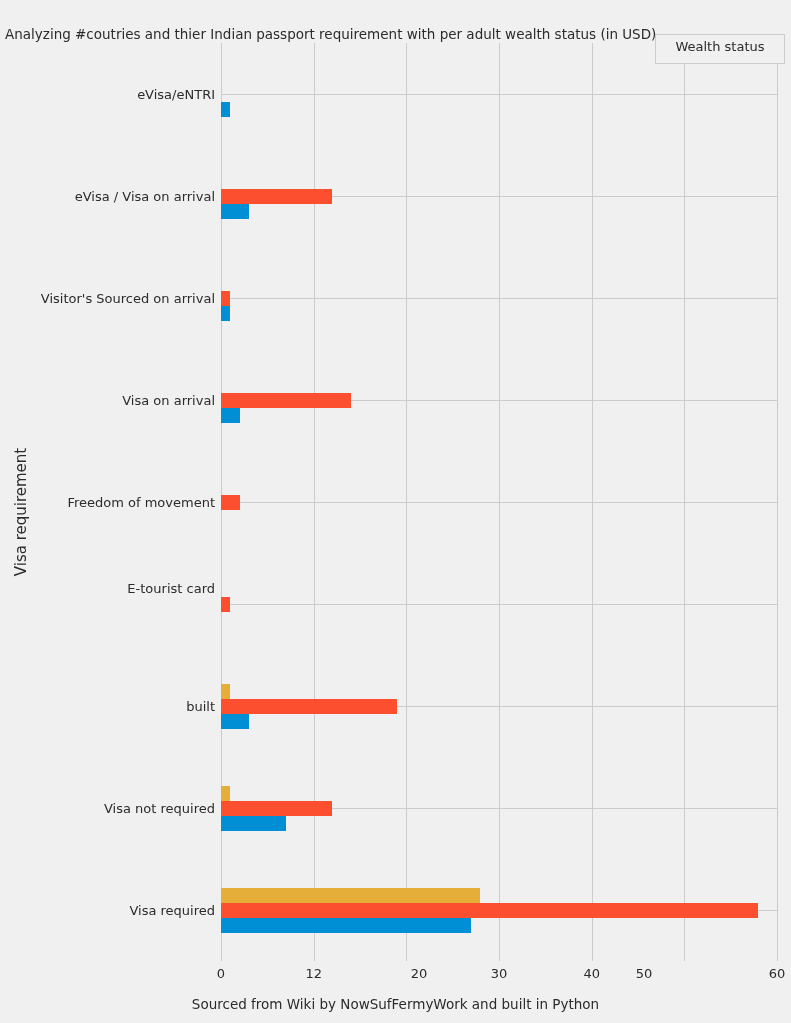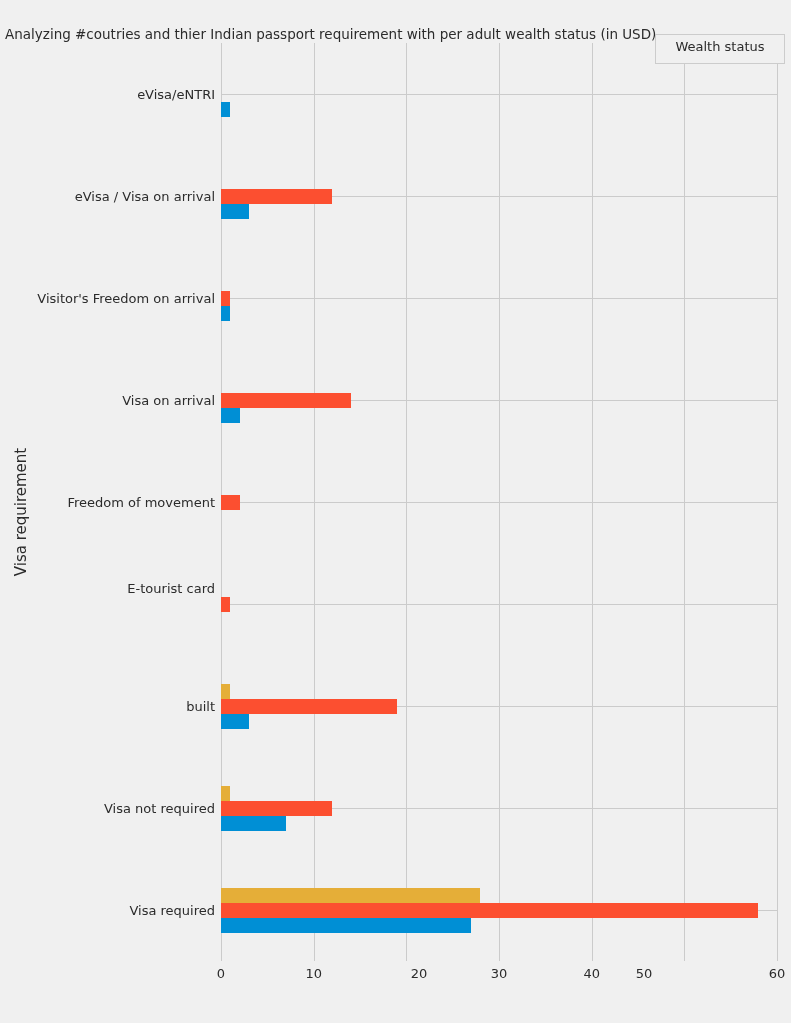--- a/index.html
+++ b/index.html
@@ -157,21 +157,21 @@
 
   <div id="chart-subtitle">Analyzing #coutries and thier Indian passport requirement with per adult wealth status (in USD)</div>
 
   <div id="y-axis-title">
     <span>Visa requirement</span>
   </div>
 
   <div id="ytick-labels">
       <div class="ytick-label" style="top: 94px;">eVisa/eNTRI</div>
       <div class="ytick-label" style="top: 196px;">eVisa / Visa on arrival</div>
-      <div class="ytick-label" style="top: 298px;">Visitor's Freedom on arrival</div>
+      <div class="ytick-label" style="top: 298px;">Visitor's Sourced on arrival</div>
       <div class="ytick-label" style="top: 400px;">Visa on arrival</div>
       <div class="ytick-label" style="top: 502px;">Freedom of movement</div>
       <div class="ytick-label" style="top: 588px;">E-tourist card</div>
       <div class="ytick-label" style="top: 706px;">built</div>
       <div class="ytick-label" style="top: 808px;">Visa not required</div>
       <div class="ytick-label" style="top: 910px;">Visa required</div>
     </div>
 
   <div id="plot-area">
       <div class="gridline-v" style="left: 0px;"></div>
@@ -205,26 +205,27 @@
       <div class="bar" title="Visa not required / Poor: 12" style="left: 0px; width: 111.2px; top: 757.5px; background: rgb(252, 79, 48);"></div>
       <div class="bar" title="Visa not required / Middle class: 7" style="left: 0px; width: 64.8667px; top: 772.5px; background: rgb(0, 143, 213);"></div>
       <div class="gridline-h" style="top: 867px;"></div>
       <div class="bar" title="Visa required / Rich: 28" style="left: 0px; width: 259.467px; top: 844.5px; background: rgb(229, 174, 56);"></div>
       <div class="bar" title="Visa required / Poor: 58" style="left: 0px; width: 537.467px; top: 859.5px; background: rgb(252, 79, 48);"></div>
       <div class="bar" title="Visa required / Middle class: 27" style="left: 0px; width: 250.2px; top: 874.5px; background: rgb(0, 143, 213);"></div>
     </div>
 
   <div id="xtick-labels">
       <div class="xtick-label" style="left: 221px;">0</div>
-      <div class="xtick-label" style="left: 313.667px;">10</div>
+      <div class="xtick-label" style="left: 313.667px;">12</div>
       <div class="xtick-label" style="left: 419px;">20</div>
       <div class="xtick-label" style="left: 499px;">30</div>
       <div class="xtick-label" style="left: 591.667px;">40</div>
       <div class="xtick-label" style="left: 644px;">50</div>
       <div class="xtick-label" style="left: 777px;">60</div>
     </div>
 
+  <div id="x-axis-caption">Sourced from Wiki by NowSufFermyWork and built in Python</div>
 
   <div id="legend">
     <div id="legend-title">Wealth status</div>
   </div>
 
 </div>
 
 </body></html>

